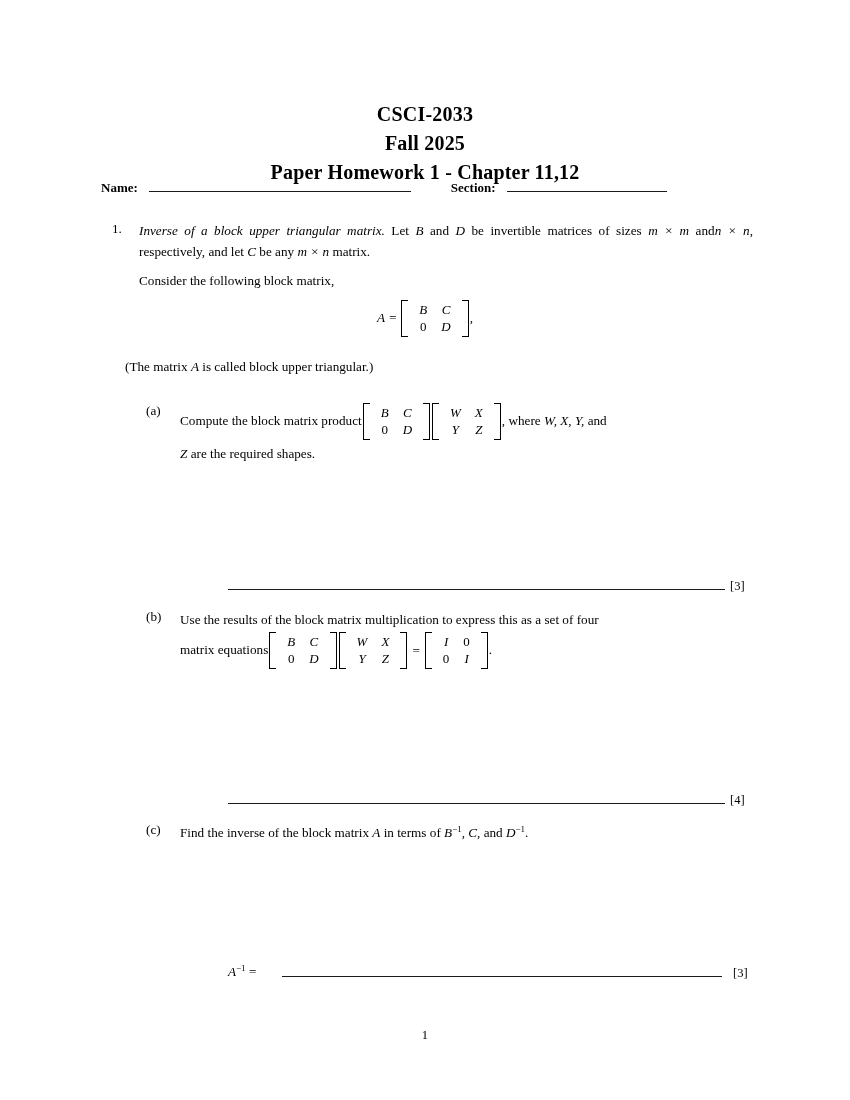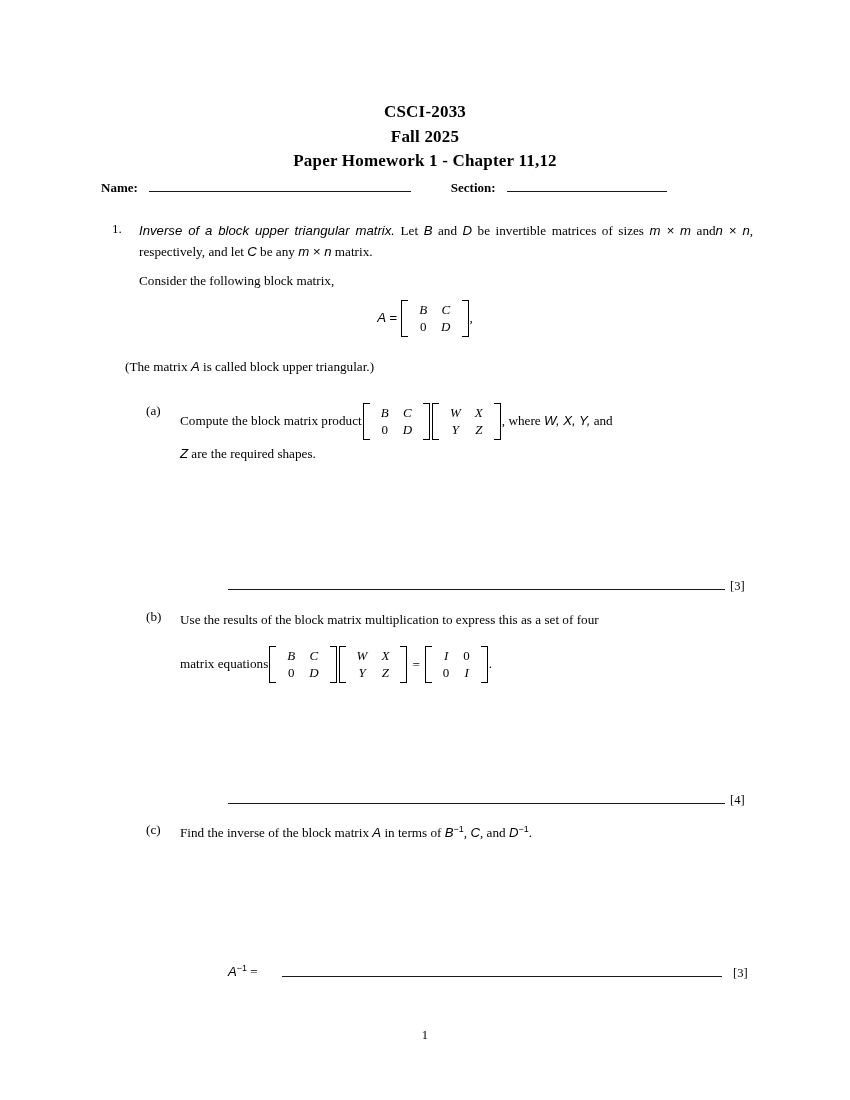--- a/index.html
+++ b/index.html
@@ -16,33 +16,33 @@
     font-size: 13.2px;
     overflow: hidden;
   }
 
   .page {
     position: absolute;
     inset: 0;
   }
 
   
-  .math { font-style: italic; font-family: Liberation Sans, sans-serif; }
+  .math { font-style: italic; font-family: Liberation Serif, serif; }
   sup.exp { font-size: 0.68em; vertical-align: super; font-style: normal; }
 
   
   .doc-head {
     position: absolute;
     top: 100px;
     left: 0;
     width: 850px;
     text-align: center;
     line-height: 1.45;
   }
-  .doc-head div { font-weight: bold; font-size: 17px; letter-spacing: 0.2px; }
+  .doc-head div { font-weight: bold; font-size: 20px; letter-spacing: 0.2px; }
 
   
   .namerow {
     position: absolute;
     top: 180px;
     left: 101px;
     width: 660px;
     height: 20px;
   }
   .namerow .lbl {
@@ -268,21 +268,21 @@
     </div>
   </div>
 
   <div class="answer-rule" style="left:228px; top:589px; width:497px;"></div>
   <div class="mark" style="left:730px; top:579px;">[3]</div>
 
   <div class="part" style="left:146px; top:609px;">
     <span class="plabel">(b)</span>
     <div class="ptext" style="width:608px;">
       <span>Use the results of the block matrix multiplication to express this as a set of four</span>
-      <div style="margin-top:16px;">
+      <div style="margin-top:2px;">
         <span>matrix equations</span><span class="bmatrix">
           <table>
             <tbody>
                 <tr>
               <td>B</td>
               <td>C</td>
             </tr>
             <tr>
               <td class="num">0</td>
               <td>D</td>

